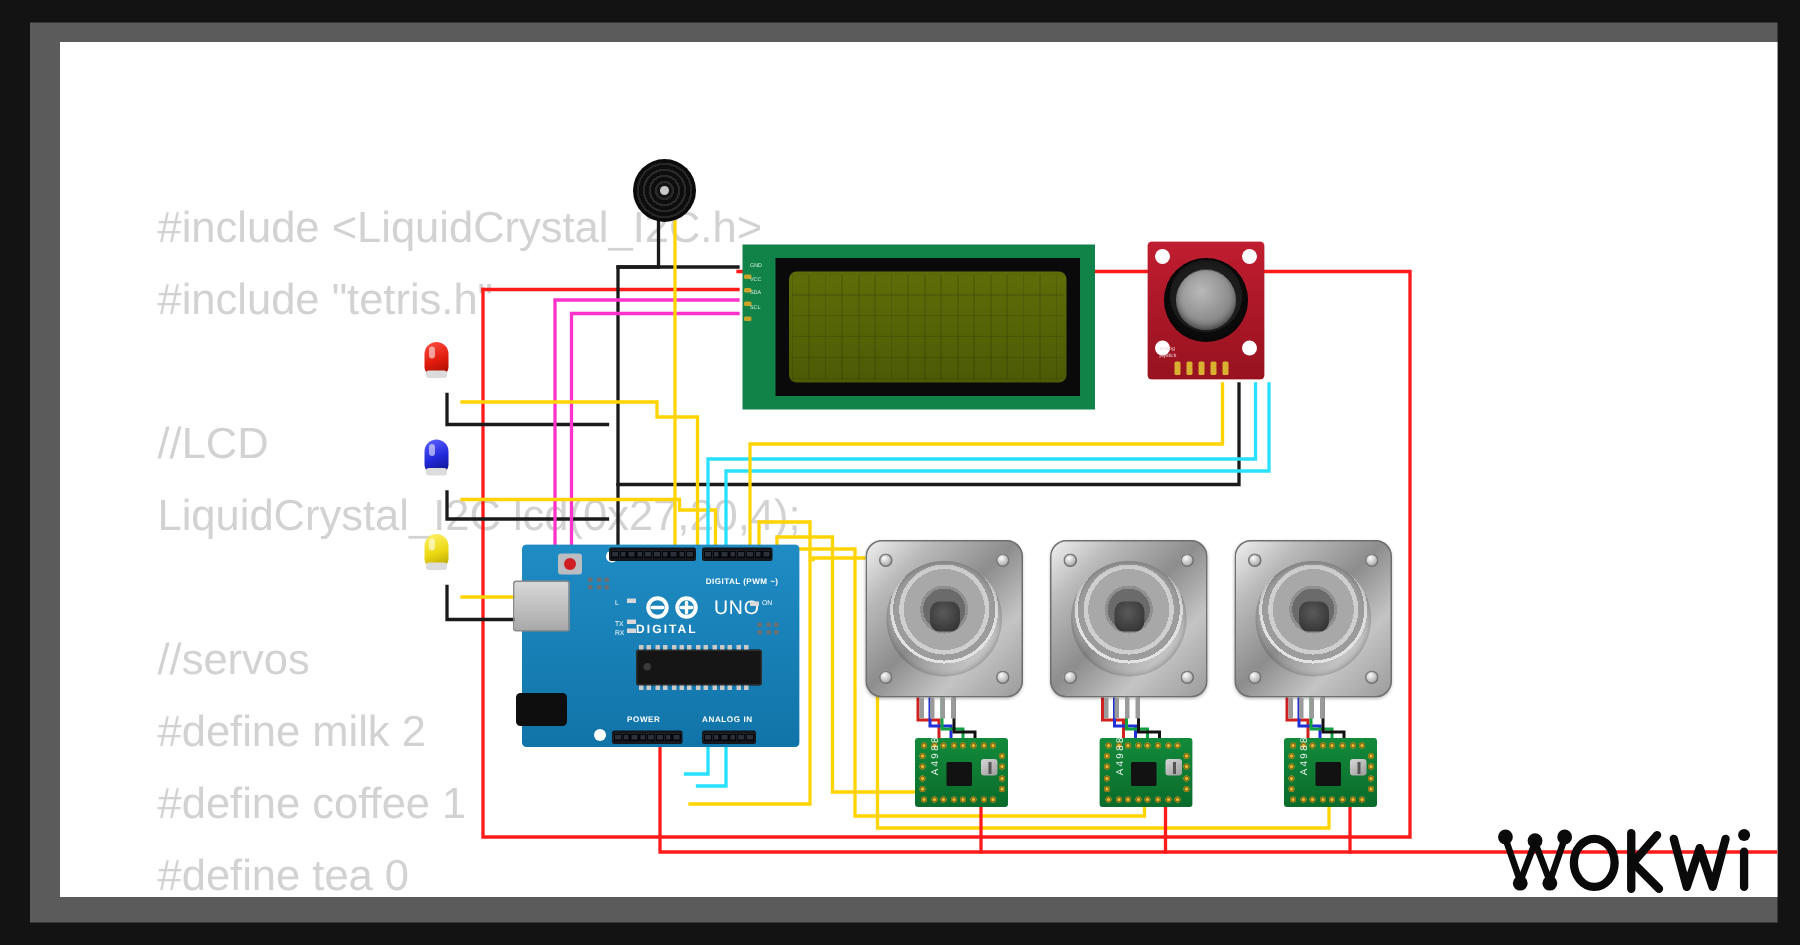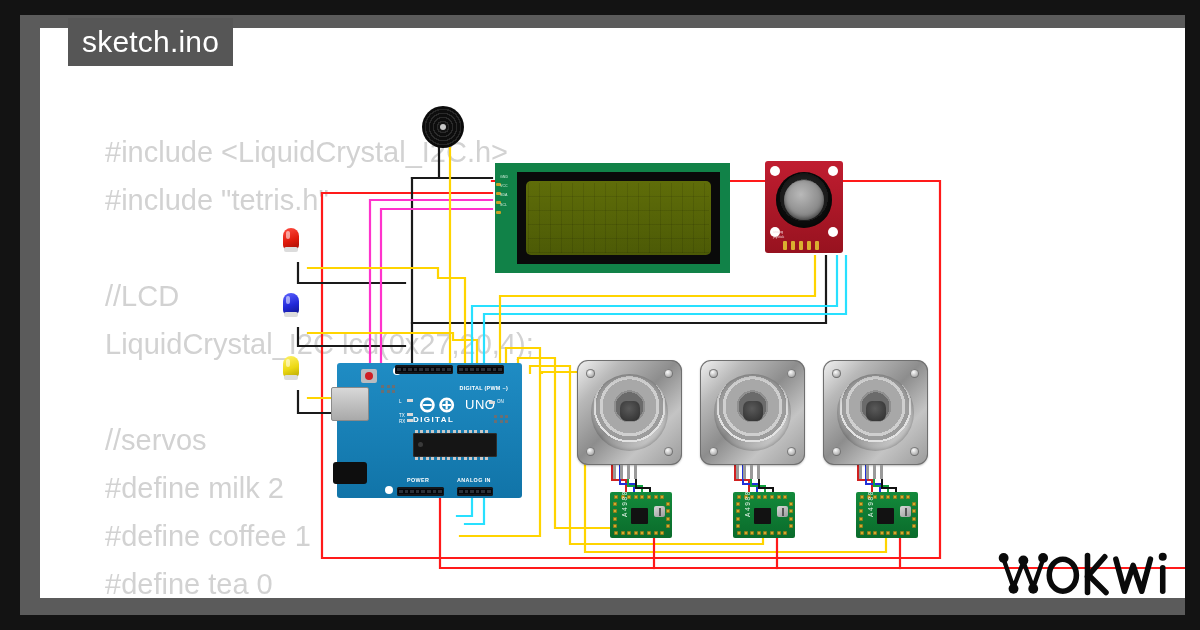--- a/index.html
+++ b/index.html
@@ -208,21 +208,21 @@
     content:"";position:absolute;left:4.5px;top:1.5px;width:2px;height:8px;background:#555;
   }
   .drv .label{
     position:absolute;left:-1px;top:8px;width:30px;
     transform:rotate(-90deg);transform-origin:center;
     font-size:6.5px;letter-spacing:1.6px;color:#e9f5ec;
     text-align:center;font-family:"Liberation Sans",sans-serif;
   }
 
   
-  .uno{left:297px;top:335px;width:185px;height:135px;}
+  .uno{left:308px;top:335px;width:185px;height:135px;}
   .uno .board{
     width:185px;height:135px;background:#1a84bc;position:relative;border-radius:3px;
     background-image:linear-gradient(180deg,#1f8cc4 0%,#1174a8 100%);
   }
   .uno .mhole{
     position:absolute;width:8px;height:8px;border-radius:50%;background:#fff;
   }
   .uno .mh1{left:56px;top:4px;} .uno .mh2{left:48px;bottom:4px;}
   .uno .usb{
     position:absolute;left:-6px;top:24px;width:36px;height:32px;
@@ -750,17 +750,14 @@
           <path d="M152 52 L180 80"></path>
           <path d="M196 26 L210 78 L224 36 L238 78 L252 26"></path>
           <path d="M272 40 L272 78"></path>
         </g>
         <circle cx="272" cy="22" r="6.5" fill="#0a0a0a"></circle>
       </svg>
     </div>
 
   </div>
 
-  <div class="file-tab">
-    <span>sketch.ino</span>
-  </div>
 
 </div>
 
 </body></html>

